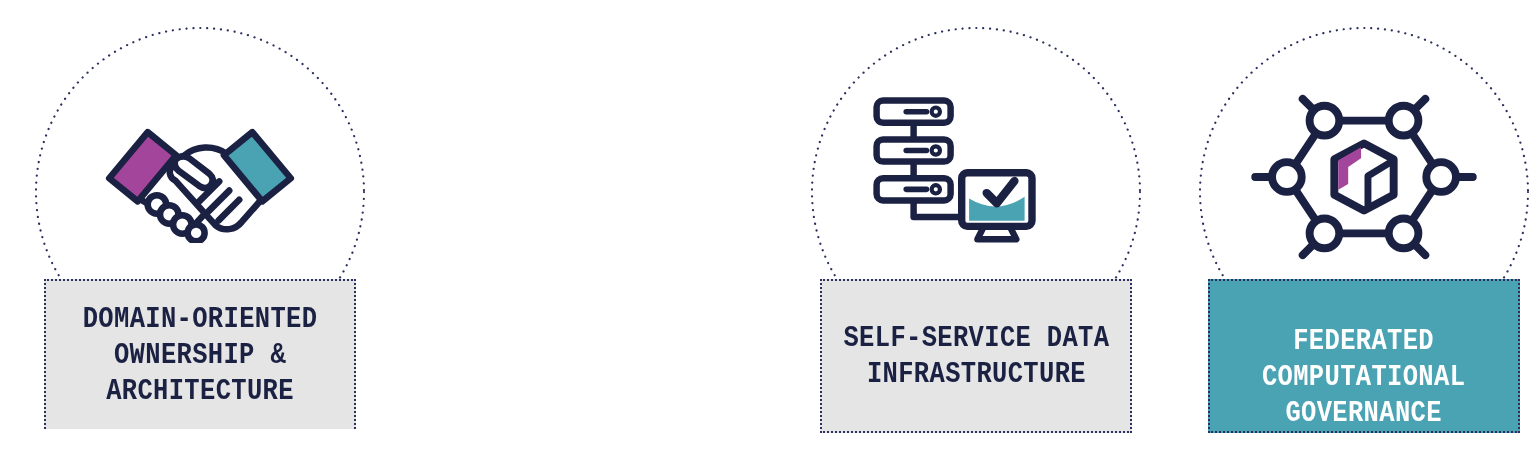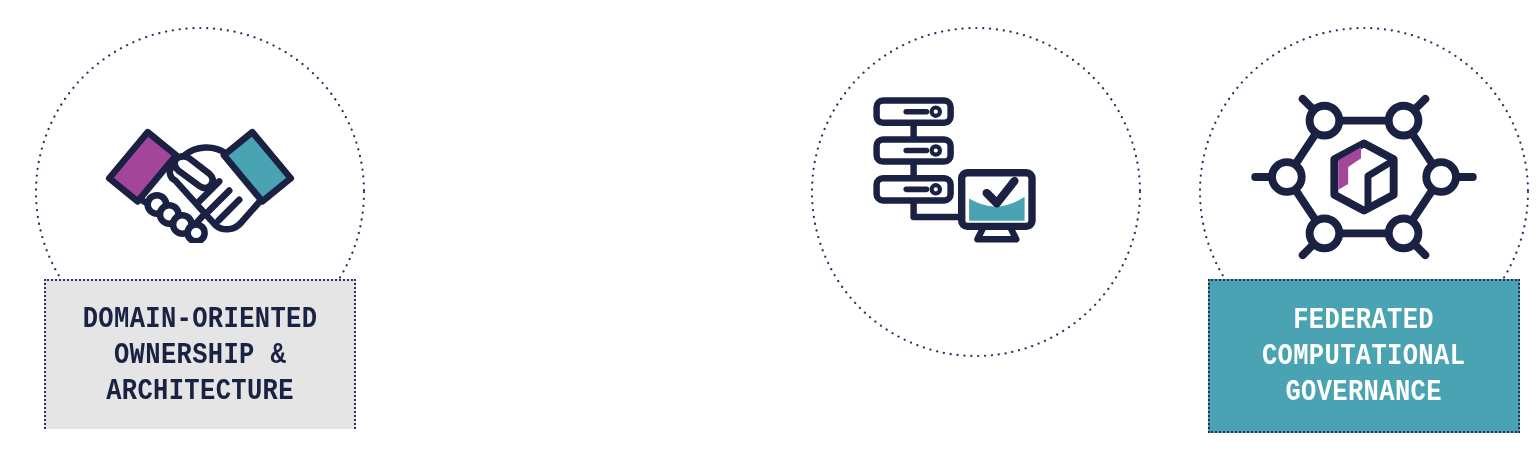--- a/index.html
+++ b/index.html
@@ -12,21 +12,21 @@
   .principle{position:absolute;top:0;width:384px;height:473px;}
   .dotted-circle{position:absolute;top:24px;left:calc(50% - 168px);width:336px;height:336px;z-index:1;}
   .icon-wrap{position:absolute;z-index:2;left:50%;}
   .icon-wrap svg{display:block;}
   .label-box{
     position:absolute;top:279px;left:calc(50% - 156px);width:312px;height:154px;
     background:var(--label_bg);border:2px dotted var(--dot);
     display:flex;align-items:center;justify-content:center;z-index:3;
   }
   .label-box.no-bottom{border-bottom:none;height:150px;}
-  .label-box.highlight{background:var(--teal);}
+  .label-box.highlight{background:var(--teal);align-items:flex-end;}
   .label-text{
     font-weight:700;font-size:30px;line-height:36px;letter-spacing:.4px;
     color:var(--navy);text-align:center;white-space:pre;
     transform:scaleX(.85);font-stretch:condensed;
   }
   .label-box.highlight .label-text{color:var(--label_text_light);}
   
   .s-navy{stroke:var(--navy);}
   .f-white{fill:#ffffff;}
   .f-none{fill:none;}
@@ -86,20 +86,24 @@
             <circle class="f-white s-navy" stroke-width="4.5" cx="76" cy="60" r="4.5"></circle>
             <circle class="f-white s-navy" stroke-width="4.5" cx="76" cy="102" r="4.5"></circle>
           </g>
           <path class="f-white s-navy" d="M 128,142 L 156,142 L 163,156 L 121,156 Z"></path>
           <rect class="f-white s-navy" stroke-width="8" x="104" y="84" width="76" height="58" rx="6"></rect>
           <path class="f-teal" stroke="none" d="M 112,112 Q 142,130 172,110 L 172,136 L 112,136 Z"></path>
           <path class="f-none s-navy" stroke-width="9" d="M 131,106 L 142,117 L 161,93"></path>
         </g>
       </svg>
     </div>
+    <div class="label-box">
+      <div class="label-text">SELF-SERVICE DATA
+INFRASTRUCTURE</div>
+    </div>
   </div>
 
   <div class="principle" style="left:1172px">
     <svg class="dotted-circle" viewBox="0 0 336 336">
       <circle class="dotline" cx="168" cy="168" r="164"></circle>
     </svg>
     <div class="icon-wrap" style="top:88px;transform:translateX(-50%)">
       <svg width="238" height="178" viewBox="0 0 240 180" aria-label="network-cube-icon">
         <g stroke-width="8" stroke-linejoin="round" stroke-linecap="round">
           <path class="f-none s-navy" d="M 80,33 L 160,33 L 198,90 L 160,147 L 80,147 L 42,90 Z"></path>

